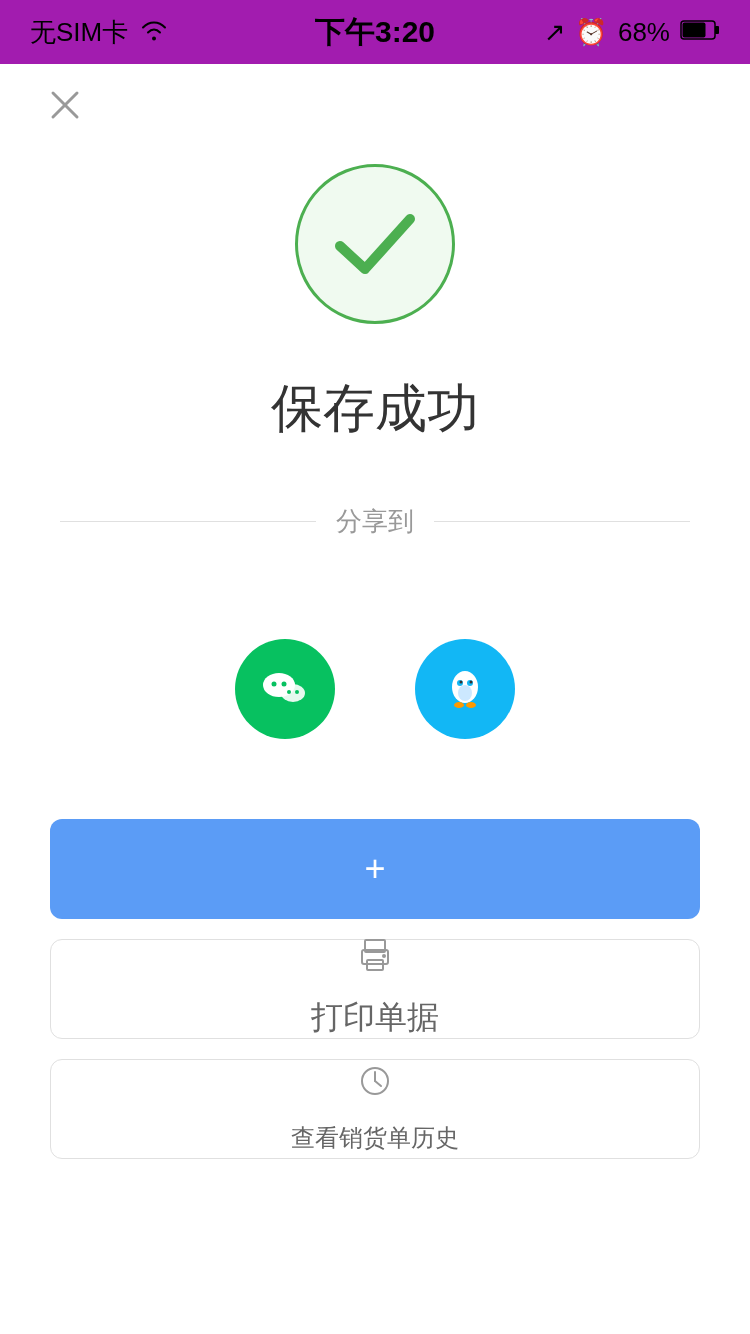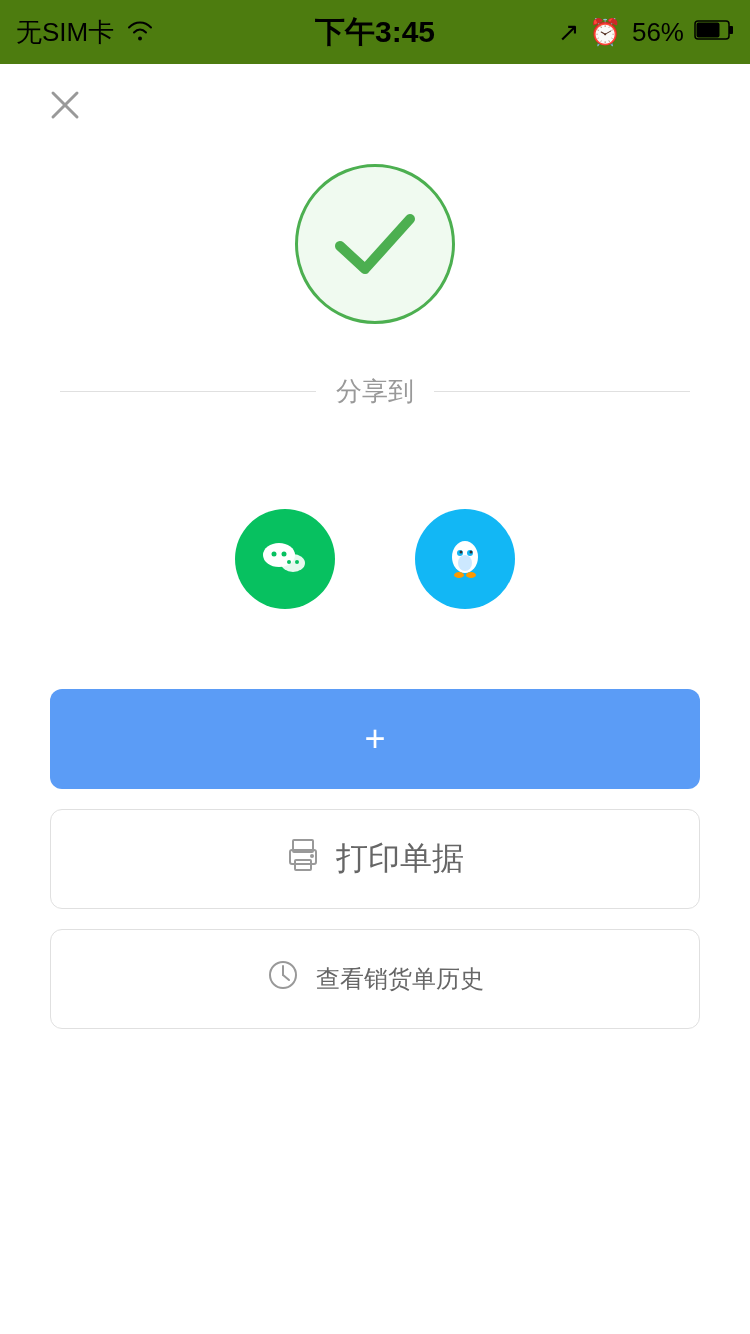--- a/index.html
+++ b/index.html
@@ -18,22 +18,22 @@
       position: relative;
     }
 
     
     .status-bar {
       width: 100%;
       height: 64px;
       display: flex;
       align-items: center;
       justify-content: space-between;
-      padding: 0 16px;
-      background: #4d7c0f;
+      padding: 0 30px;
+      background: #a21caf;
     }
 
     .status-left {
       display: flex;
       align-items: center;
       gap: 12px;
       font-size: 26px;
       color: #000;
       font-weight: 500;
     }
@@ -189,20 +189,21 @@
 
     .btn-primary {
       background: #5b9cf6;
       color: #ffffff;
     }
 
     .btn-secondary {
       background: #ffffff;
       color: #666;
       border: 1px solid #e0e0e0;
+      flex-direction: column;
     }
 
     
     .wechat-svg {
       width: 60px;
       height: 60px;
     }
 
     .qq-svg {
       width: 60px;
@@ -216,25 +217,25 @@
   <div class="status-left">
     <span>无SIM卡</span>
     <span>
       <svg width="28" height="22" viewBox="0 0 28 22" fill="none">
         <path d="M14 17.5a2 2 0 100 4 2 2 0 000-4z" fill="#000"></path>
         <path d="M8 13.5C9.8 11.6 11.8 10.5 14 10.5s4.2 1.1 6 3" stroke="#000" stroke-width="2" stroke-linecap="round" fill="none"></path>
         <path d="M3 8.5C6 5.3 9.8 3.5 14 3.5s8 1.8 11 5" stroke="#000" stroke-width="2" stroke-linecap="round" fill="none"></path>
       </svg>
     </span>
   </div>
-  <div class="status-center">下午3:45</div>
+  <div class="status-center">下午3:20</div>
   <div class="status-right">
     <span>↗</span>
     <span>⏰</span>
-    <span>56%</span>
+    <span>68%</span>
     <span>
       <svg width="40" height="22" viewBox="0 0 40 22">
         <rect x="1" y="2" width="34" height="18" rx="3" ry="3" fill="none" stroke="#000" stroke-width="1.5"></rect>
         <rect x="35" y="7" width="4" height="8" rx="1" fill="#000"></rect>
         <rect x="2.5" y="3.5" width="23" height="15" rx="2" fill="#000"></rect>
       </svg>
     </span>
   </div>
 </div>
 
@@ -246,20 +247,21 @@
 </div>
 
 <div class="main-content">
 
   <div class="success-circle">
     <svg width="90" height="80" viewBox="0 0 90 80" fill="none">
       <polyline points="10,42 35,65 80,15" stroke="#4caf50" stroke-width="10" stroke-linecap="round" stroke-linejoin="round" fill="none"></polyline>
     </svg>
   </div>
 
+  <div class="success-title">保存成功</div>
 
   <div class="share-section">
     <div class="share-divider">
       <span class="share-label">分享到</span>
     </div>
   </div>
 
   <div class="share-icons">
 
     <div class="share-icon wechat-icon">

